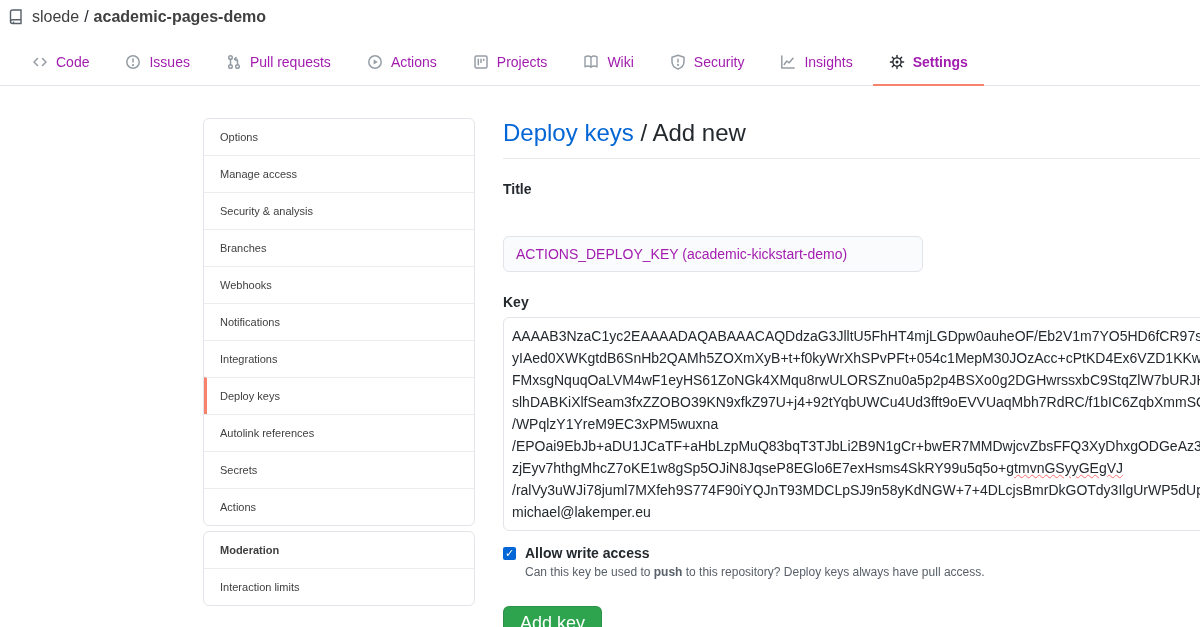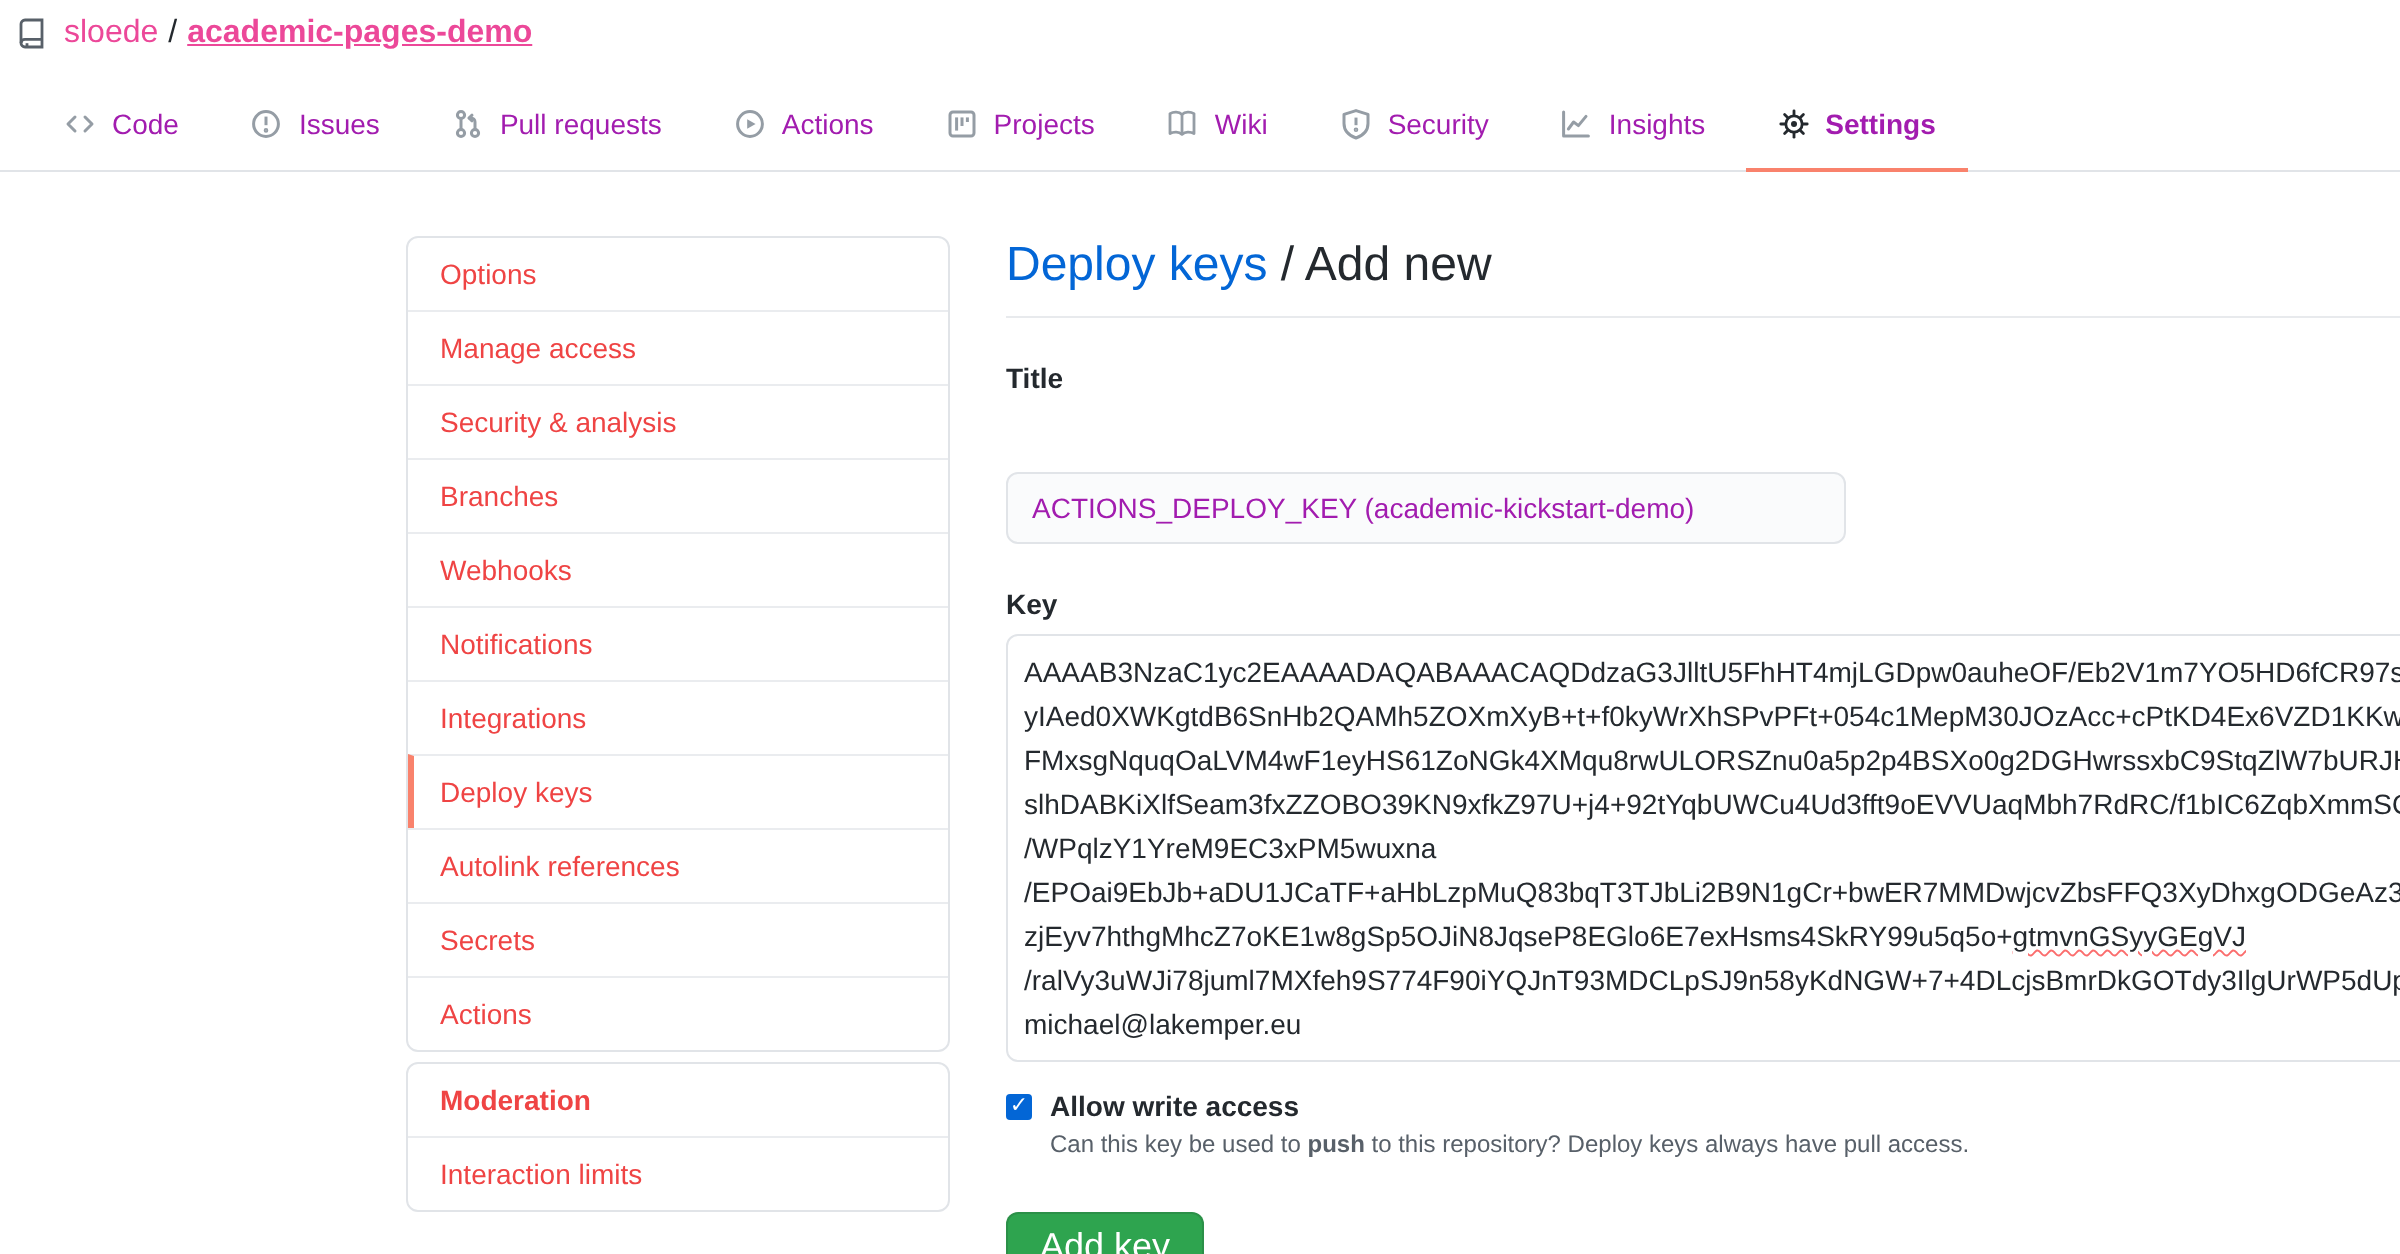--- a/index.html
+++ b/index.html
@@ -9,23 +9,23 @@
     font-family: "Liberation Sans", sans-serif;
     font-size: 14px;
   }
   
   .repo-header {
     display: flex; align-items: center;
     padding: 8px 0 0 8px;
     font-size: 16px;
   }
   .repo-header .ricon { color: #586069; margin-right: 8px; display: inline-flex; }
-  .repo-header a { color: #ec4899; text-decoration: none; cursor: pointer; }
+  .repo-header a { color: #404040; text-decoration: none; cursor: pointer; }
   .repo-header .sep { color: #24292e; margin: 0 5px; }
-  .repo-header .repo-name { font-weight: 700; text-decoration: underline; }
+  .repo-header .repo-name { font-weight: 700; }
 
   
   .tab-nav {
     display: flex; align-items: stretch;
     margin-top: 14px; padding-left: 16px;
     border-bottom: 1px solid #e1e4e8;
     height: 46px;
   }
   .tab {
     display: flex; align-items: center; gap: 8px;
@@ -41,21 +41,21 @@
 
   
   .layout { display: flex; padding-top: 32px; padding-left: 203px; align-items: flex-start; }
   .sidebar { width: 272px; flex: none; }
   .menu {
     border: 1px solid #e1e4e8; border-radius: 6px; background: #fff;
     overflow: hidden;
   }
   .menu + .menu { margin-top: 5px; }
   .menu-item {
-    display: block; padding: 9px 16px; font-size: 14px; color: #ef4444;
+    display: block; padding: 9px 16px; font-size: 11px; color: #404040;
     text-decoration: none; cursor: pointer; border-top: 1px solid #eaecef;
     line-height: 18px;
   }
   .menu-item:first-child { border-top: none; }
   .menu-item.selected { border-left: 3px solid #f9826c; padding-left: 13px; }
   .menu-header { font-weight: 700; cursor: default; }
 
   
   .main { width: 1000px; flex: none; margin-left: 28px; padding-bottom: 20px; }
   .page-title {

